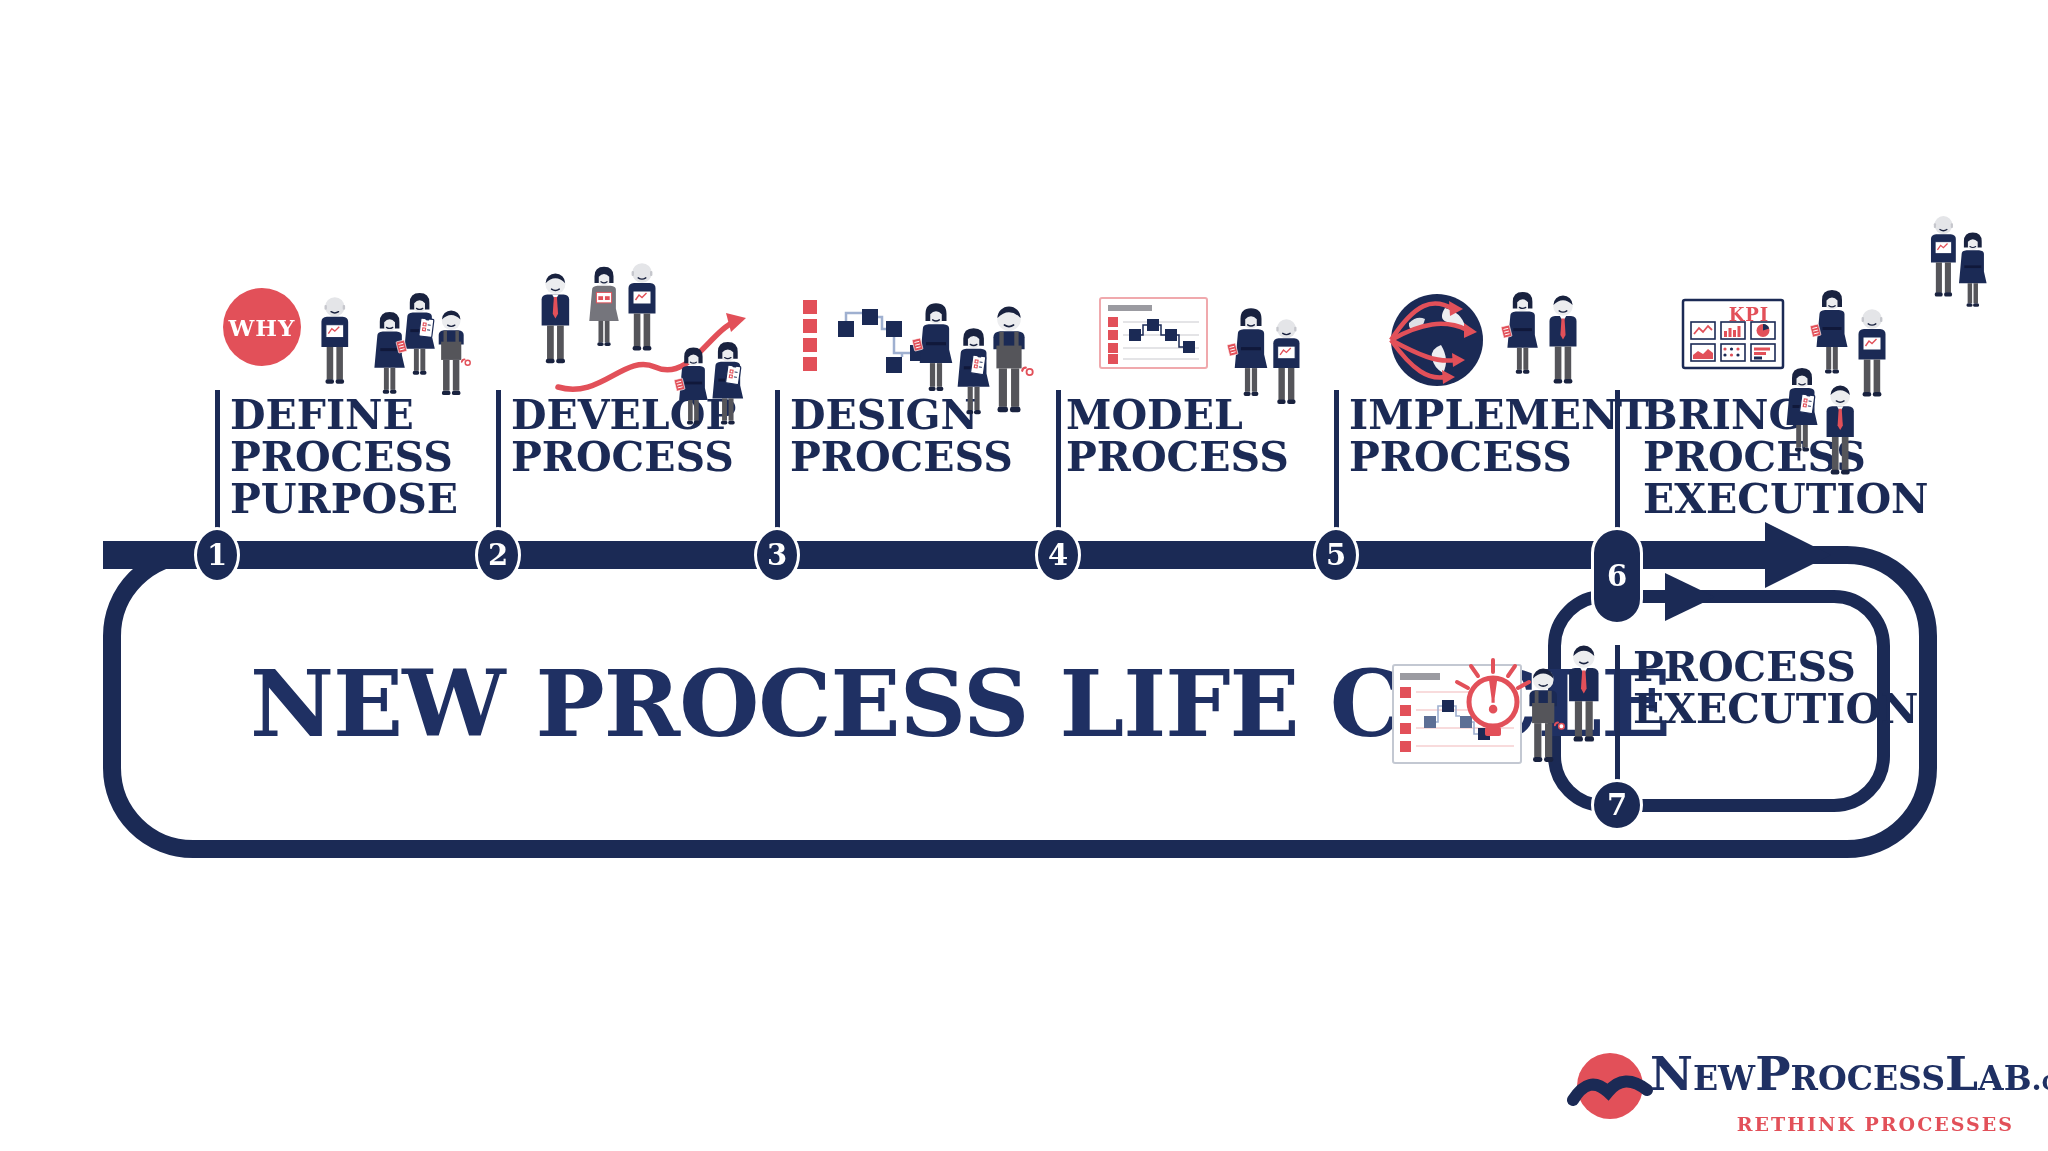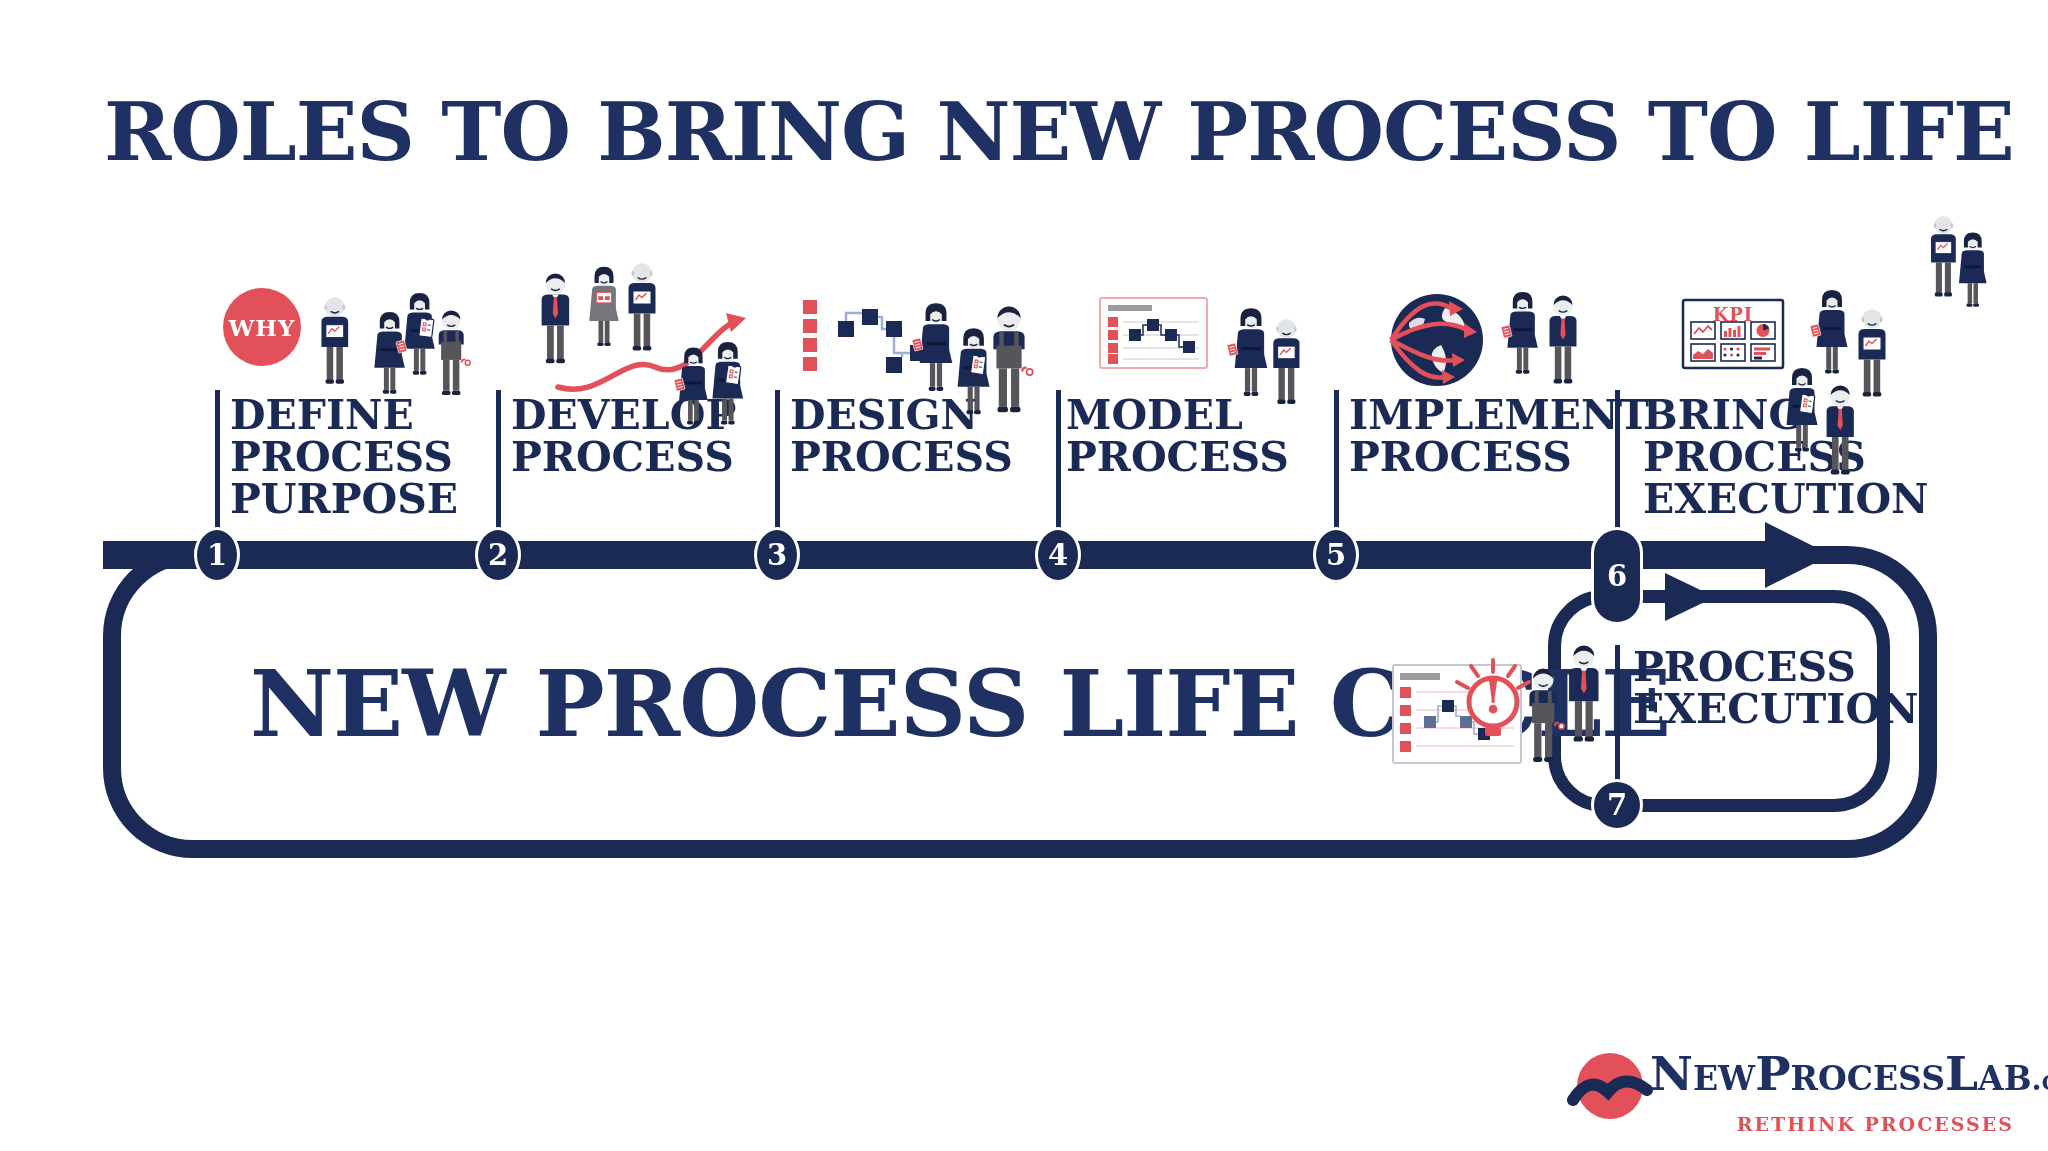--- a/index.html
+++ b/index.html
@@ -33,21 +33,21 @@
         top:527px;color:#fff;font-size:29px;font-weight:bold;display:flex;align-items:center;
         justify-content:center;z-index:4;box-sizing:border-box;}
   .node6{left:1591px;top:527px;width:52px;height:98px;border-radius:27px;}
   .node7{left:1591px;top:779px;width:52px;height:52px;border-radius:50%;}
 
   
   .why-badge{left:223px;top:288px;width:78px;height:78px;border-radius:50%;background:#e25059;
         color:#fff;font-size:23px;font-weight:bold;letter-spacing:1px;display:flex;
         align-items:center;justify-content:center;z-index:6;}
   .kpi-badge{left:1683px;top:304px;width:100px;text-align:center;color:#e25059;font-size:18px;
-        font-weight:bold;letter-spacing:1px;z-index:6;}
+        font-weight:bold;letter-spacing:1px;z-index:6;padding-left:16px;}
   .excl-badge{left:1481px;top:670px;width:24px;text-align:center;color:#e25059;font-size:46px;
         font-weight:bold;z-index:6;}
 
   .icon-svg{z-index:5;}
 
   
   .logo-wrap{left:1650px;top:1050px;width:364px;text-align:left;z-index:3;}
   .logo-brand{font-variant:small-caps;font-weight:bold;color:#1f3063;font-size:47px;
         line-height:48px;white-space:nowrap;}
   .logo-suffix{font-size:29px;}
@@ -135,21 +135,20 @@
         <rect x="0" y="0" width="13" height="18" rx="1" fill="#ffffff" stroke="#1b2a55" stroke-width="1.2"></rect>
         <rect x="4.5" y="-1.5" width="4" height="3" rx="1" fill="#1b2a55"></rect>
         <rect x="3" y="4.5" width="2.8" height="2.8" fill="none" stroke="#e25059" stroke-width="1.1"></rect>
         <rect x="3" y="9.5" width="2.8" height="2.8" fill="none" stroke="#e25059" stroke-width="1.1"></rect>
         <line x1="7.5" y1="6" x2="10.5" y2="6" stroke="#1b2a55" stroke-width="0.9"></line>
         <line x1="7.5" y1="11" x2="10.5" y2="11" stroke="#1b2a55" stroke-width="0.9"></line>
       </g>
     </defs>
   </svg>
 
-  <div class="abs title">ROLES TO BRING NEW PROCESS TO LIFE</div>
 
   <div class="abs outer-loop"></div>
   <div class="abs inner-loop"></div>
   <div class="abs timeline-bar"></div>
   <div class="abs arrow-main"></div>
   <div class="abs arrow-inner"></div>
 
   <div class="abs center-label">NEW PROCESS LIFE CYCLE</div>
 
   <div class="abs tick" style="left:215px"></div>

